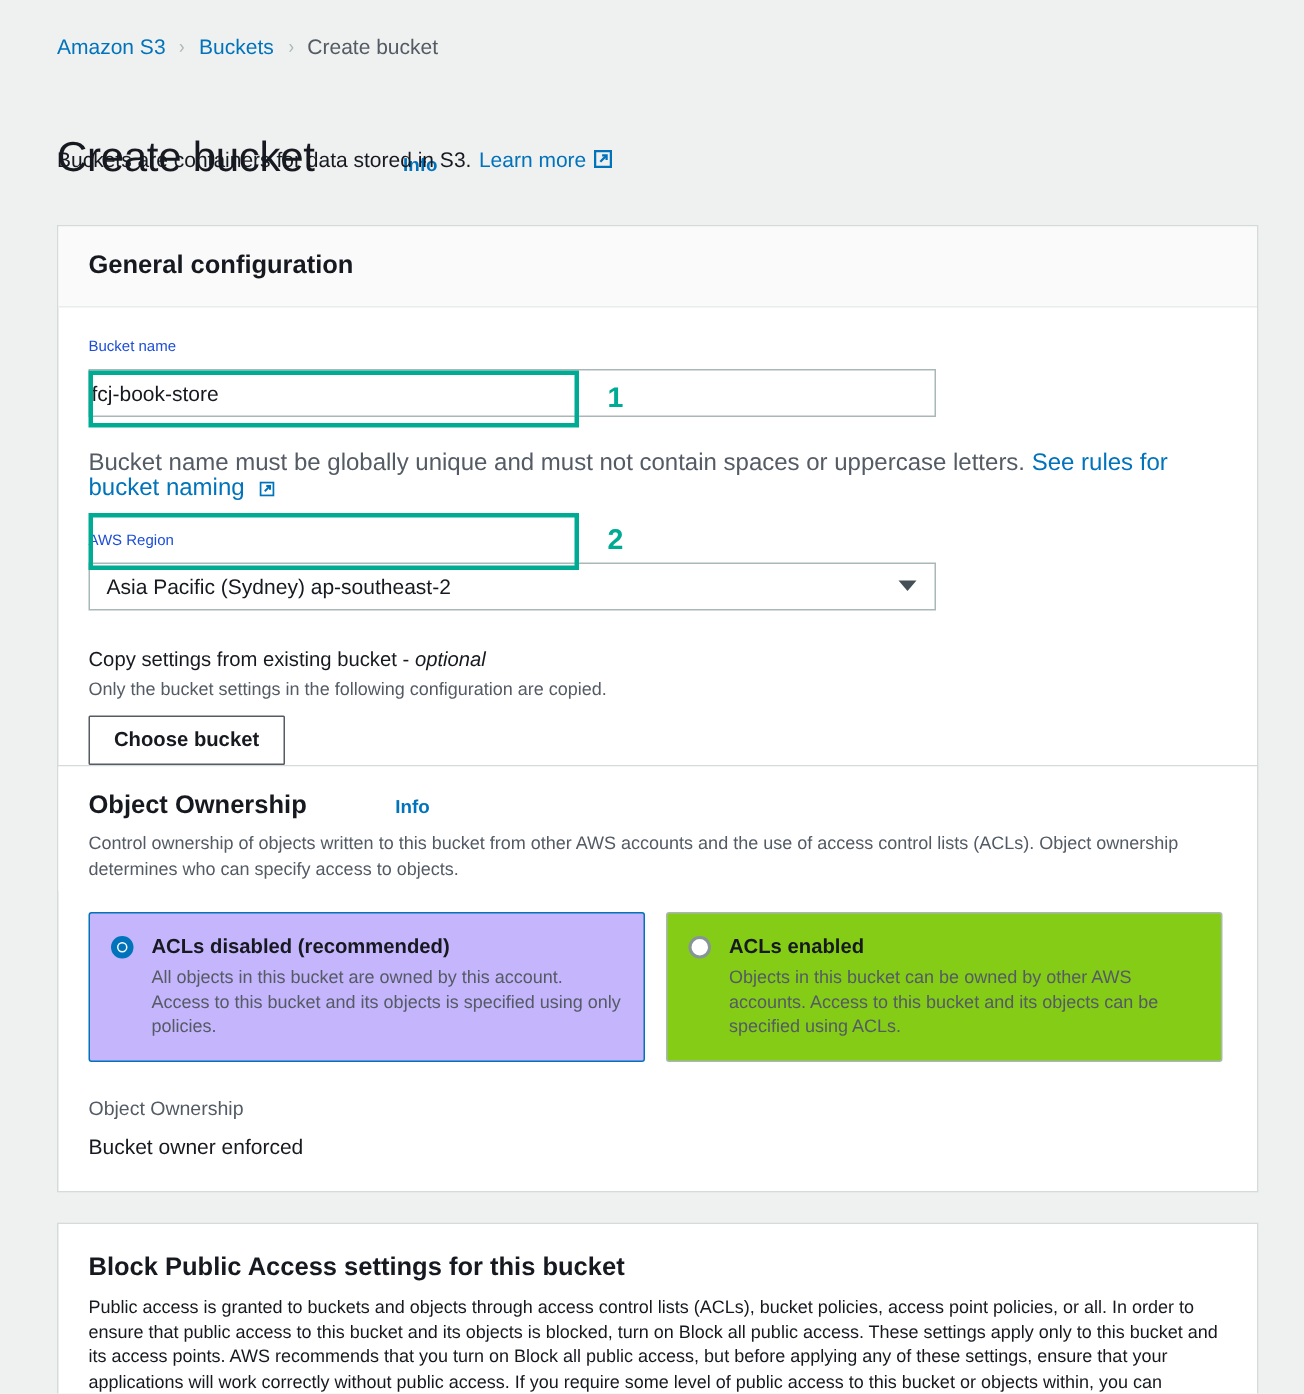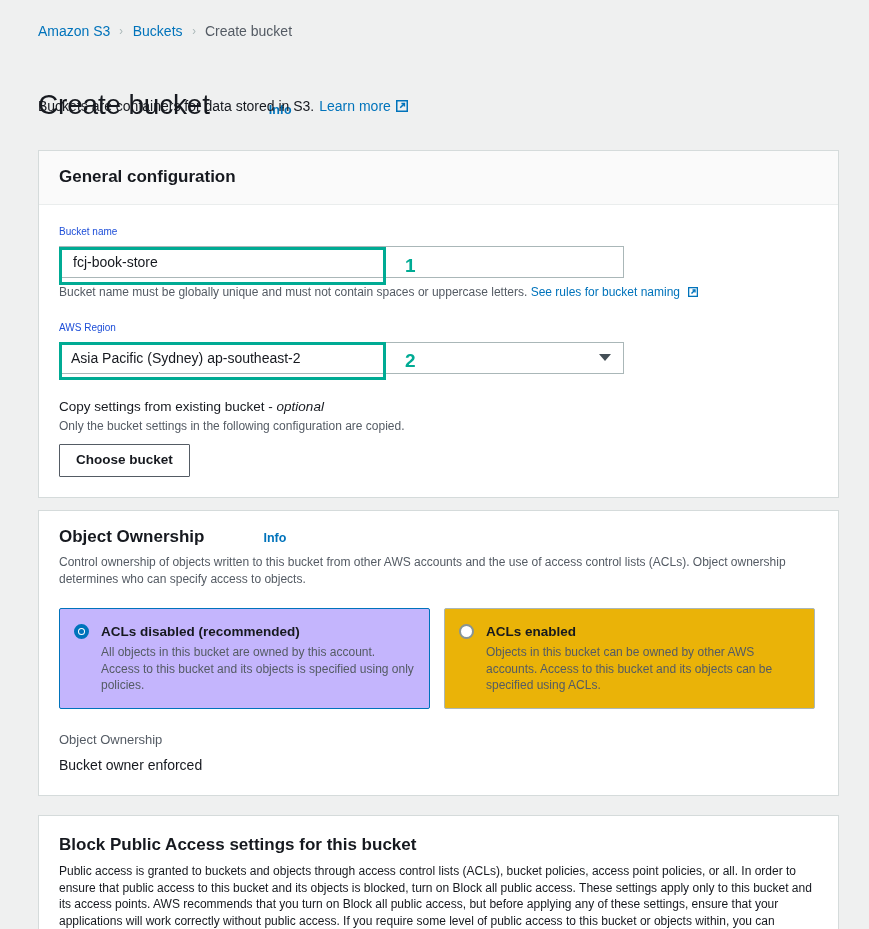--- a/index.html
+++ b/index.html
@@ -151,21 +151,21 @@
   }
   .text-input {
     box-sizing: border-box;
     width: 565px;
     height: 32px;
     border: 1px solid #aab7b8;
     background: #ffffff;
     font-family: "Liberation Sans", sans-serif;
     font-size: 14px;
     color: #16191f;
-    padding: 0 13px;
+    padding: 0 1px;
     line-height: 30px;
     outline: none;
   }
   .select-wrap {
     position: relative;
     width: 565px;
     height: 32px;
   }
   .select-box {
     box-sizing: border-box;
@@ -184,24 +184,24 @@
     right: 13px;
     top: 12px;
     width: 0;
     height: 0;
     border-left: 6px solid transparent;
     border-right: 6px solid transparent;
     border-top: 7px solid #444f56;
     pointer-events: none;
   }
   .hint {
-    font-size: 12px;
+    font-size: 16px;
     line-height: 17px;
     color: #545b64;
-    margin-top: 6px;
+    margin-top: 22px;
   }
   .hint a {
     color: #0073bb;
     text-decoration: none;
     cursor: pointer;
   }
 
   
   .anno-box {
     position: absolute;
@@ -252,21 +252,21 @@
   
   .radio-row {
     display: flex;
     gap: 14px;
     padding: 0 20px 0 20px;
   }
   .radio-card {
     box-sizing: border-box;
     width: 371px;
     border: 1px solid #aab7b8;
-    background: #eab308;
+    background: #84cc16;
     padding: 13px 14px 14px 14px;
     display: flex;
     cursor: pointer;
     border-radius: 2px;
   }
   .radio-card.selected {
     border: 1px solid #0073bb;
     background: #c4b5fd;
   }
   .radio-mark {

